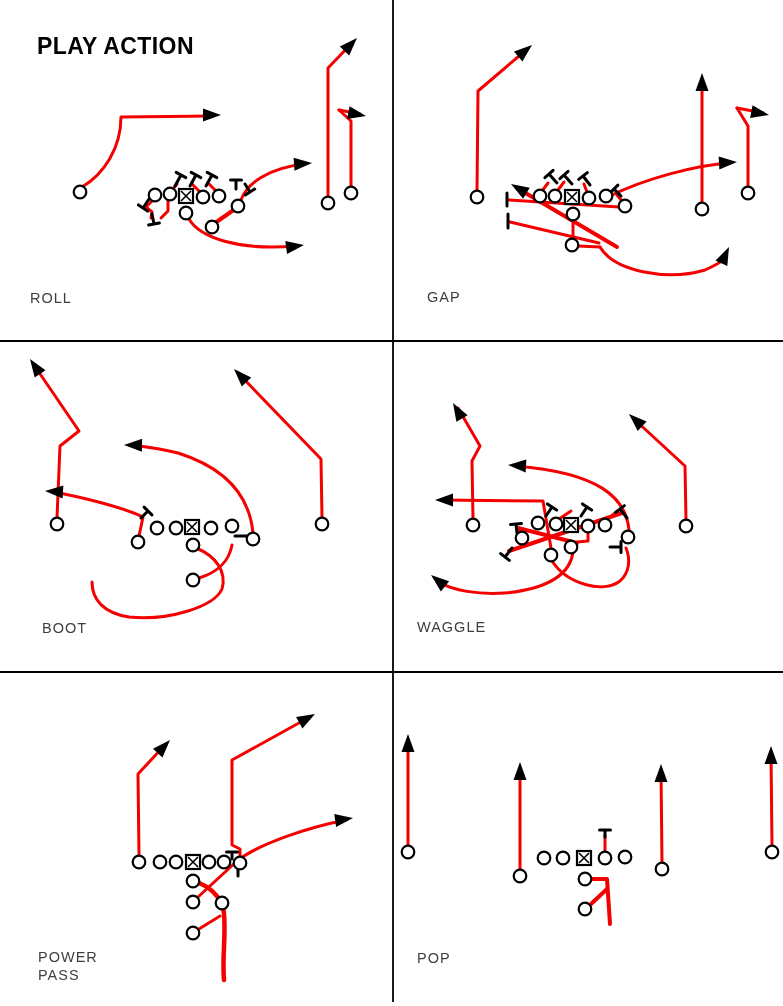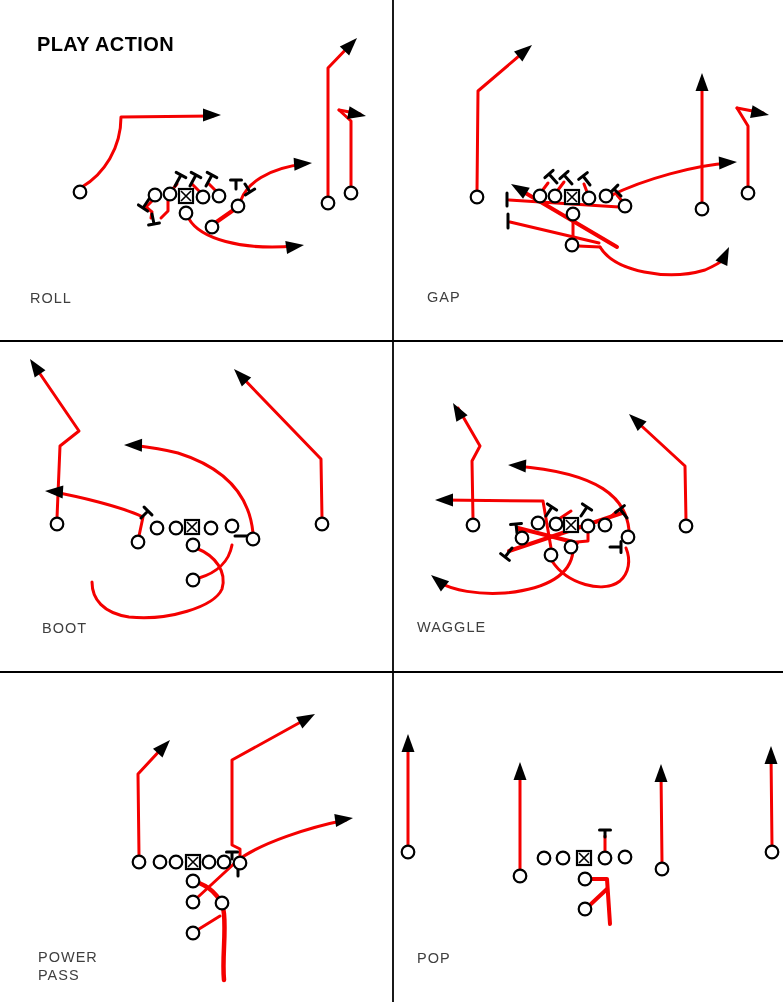--- a/index.html
+++ b/index.html
@@ -1,18 +1,18 @@
 <!DOCTYPE html>
 <html><head>
 <meta charset="utf-8">
 <style>
   html,body{margin:0;padding:0}
   body{width:783px;height:1006px;position:relative;background:#fff;overflow:hidden;
        font-family:"Liberation Sans",sans-serif}
-  .title{position:absolute;left:37px;top:33px;font-size:20px;font-weight:bold;
+  .title{position:absolute;left:37px;top:33px;font-size:23px;font-weight:bold;
          letter-spacing:.4px;color:#000;white-space:nowrap}
   #diagram{position:absolute;left:0;top:0}
   .play-label{font-family:"Liberation Sans",sans-serif;font-size:14.5px;letter-spacing:1px}
 </style>
 </head>
 <body>
 
 <div class="page">
   <div class="title">PLAY ACTION</div>
   <svg id="diagram" width="783" height="1006" viewBox="0 0 783 1006">

